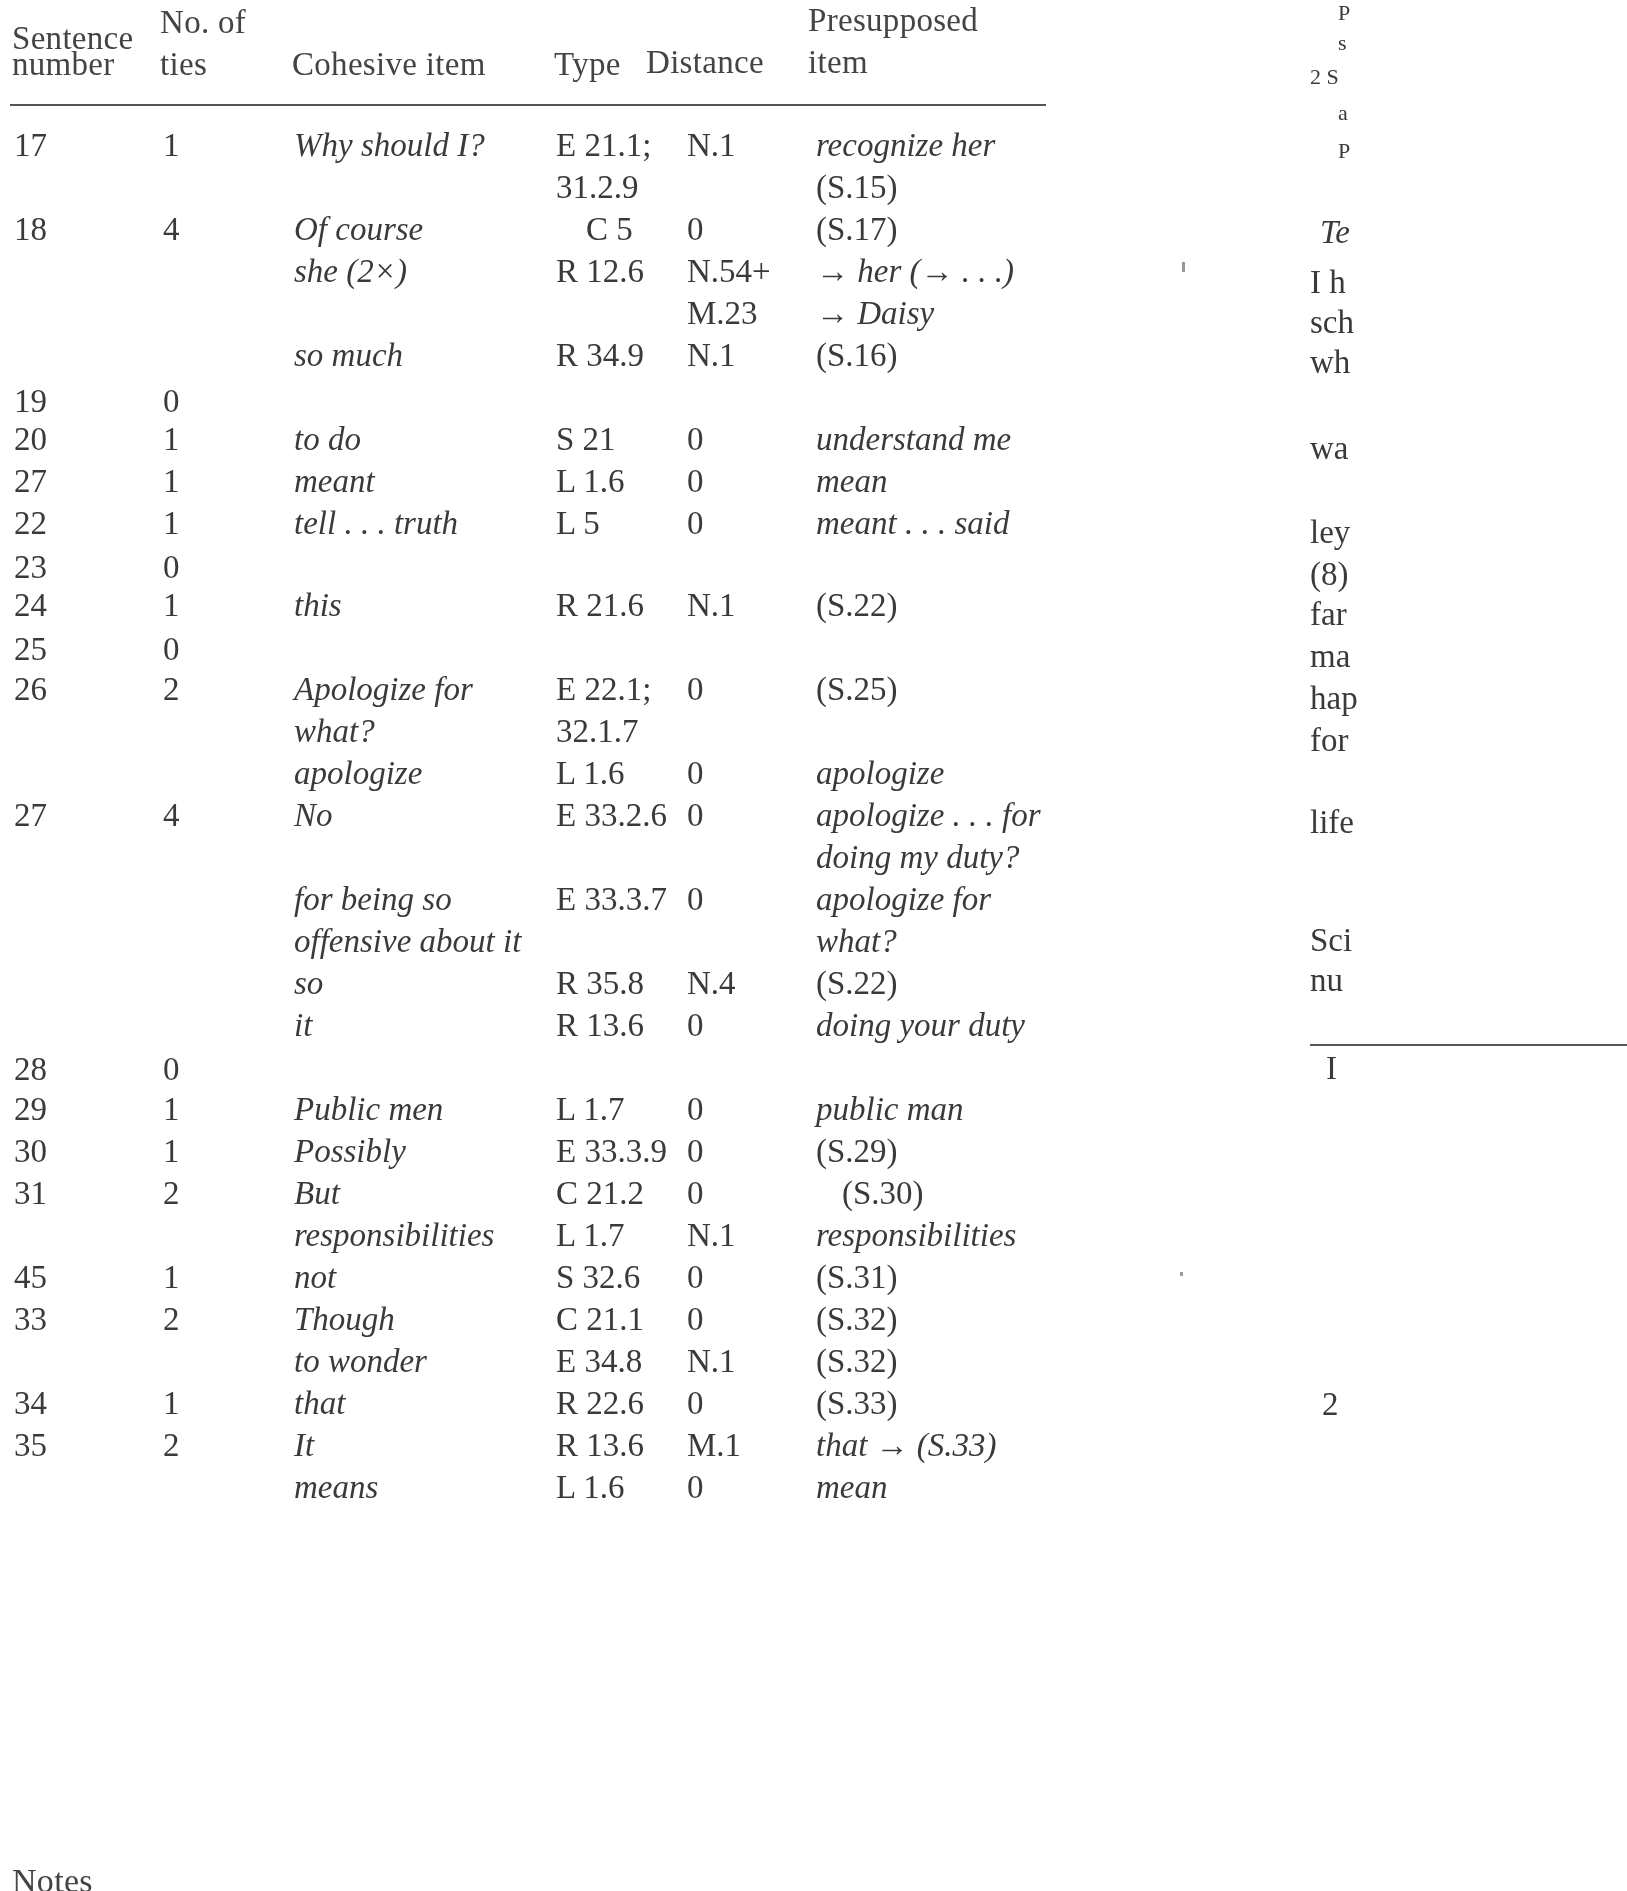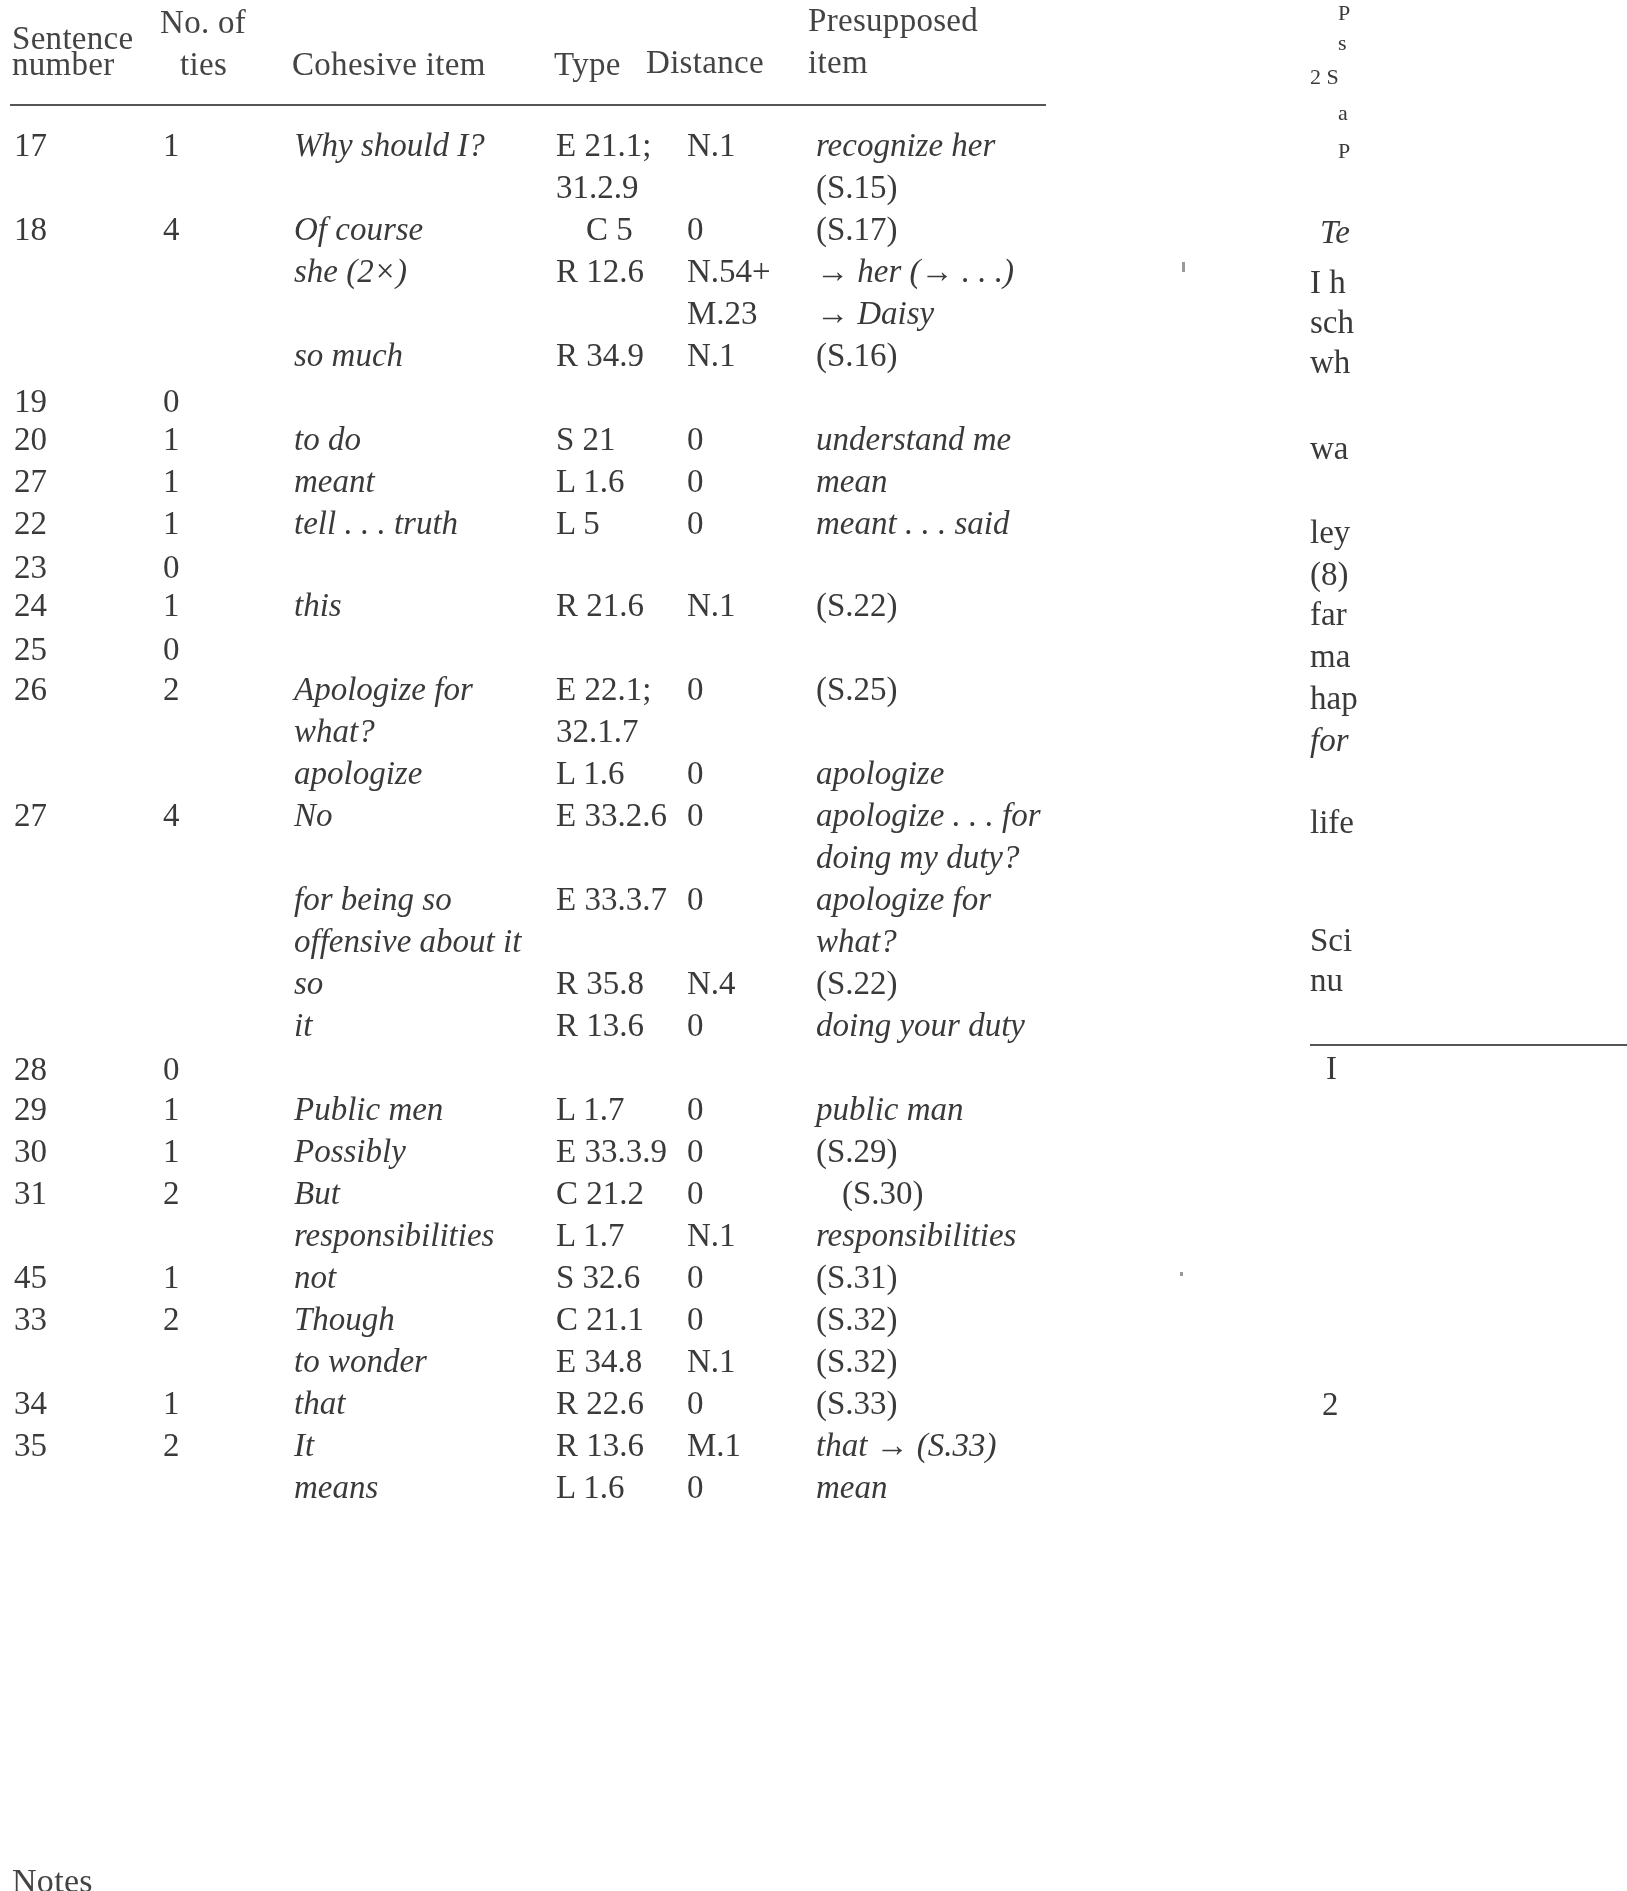--- a/index.html
+++ b/index.html
@@ -13,21 +13,21 @@
   .rc { position:absolute; white-space:nowrap; font-size:33px; color:#3a3a3a; }
   .rc.small { font-size:22px; }
   .speck { position:absolute; width:3px; height:10px; background:#999; }
 </style>
 </head>
 <body>
 
 <div class="abs hdr" style="left:12px;top:20px;">Sentence</div>
 <div class="abs hdr" style="left:12px;top:46px;">number</div>
 <div class="abs hdr" style="left:160px;top:4px;">No. of</div>
-<div class="abs hdr" style="left:160px;top:46px;margin-left:20px;">ties</div>
+<div class="abs hdr" style="left:160px;top:46px;">ties</div>
 <div class="abs hdr" style="left:292px;top:46px;">Cohesive item</div>
 <div class="abs hdr" style="left:554px;top:46px;">Type</div>
 <div class="abs hdr" style="left:646px;top:44px;">Distance</div>
 <div class="abs hdr" style="left:808px;top:2px;">Presupposed</div>
 <div class="abs hdr" style="left:808px;top:44px;">item</div>
 
 <div class="rule" style="left:10px;top:104px;width:1036px;"></div>
 
 <div id="tbody">
     <div>
@@ -255,20 +255,20 @@
     <div class="rc" style="font-style: italic; left: 1320px; top: 214px;">Te</div>
     <div class="rc" style="left: 1310px; top: 264px;">I h</div>
     <div class="rc" style="left: 1310px; top: 304px;">sch</div>
     <div class="rc" style="left: 1310px; top: 344px;">wh</div>
     <div class="rc" style="left: 1310px; top: 430px;">wa</div>
     <div class="rc" style="left: 1310px; top: 514px;">ley</div>
     <div class="rc" style="left: 1310px; top: 556px;">(8)</div>
     <div class="rc" style="left: 1310px; top: 596px;">far</div>
     <div class="rc" style="left: 1310px; top: 638px;">ma</div>
     <div class="rc" style="left: 1310px; top: 680px;">hap</div>
-    <div class="rc" style="left: 1310px; top: 722px; font-style: italic;">for</div>
+    <div class="rc" style="left: 1310px; top: 722px;">for</div>
     <div class="rc" style="left: 1310px; top: 804px;">life</div>
     <div class="rc" style="left: 1310px; top: 922px;">Sci</div>
     <div class="rc" style="left: 1310px; top: 962px;">nu</div>
     <div class="rc" style="left: 1326px; top: 1050px;">I</div>
     <div class="rc" style="left: 1322px; top: 1386px;">2</div>
   </div>
 <div class="rule" style="left:1310px;top:1044px;width:317px;height:2px;"></div>
 
 </body></html>

